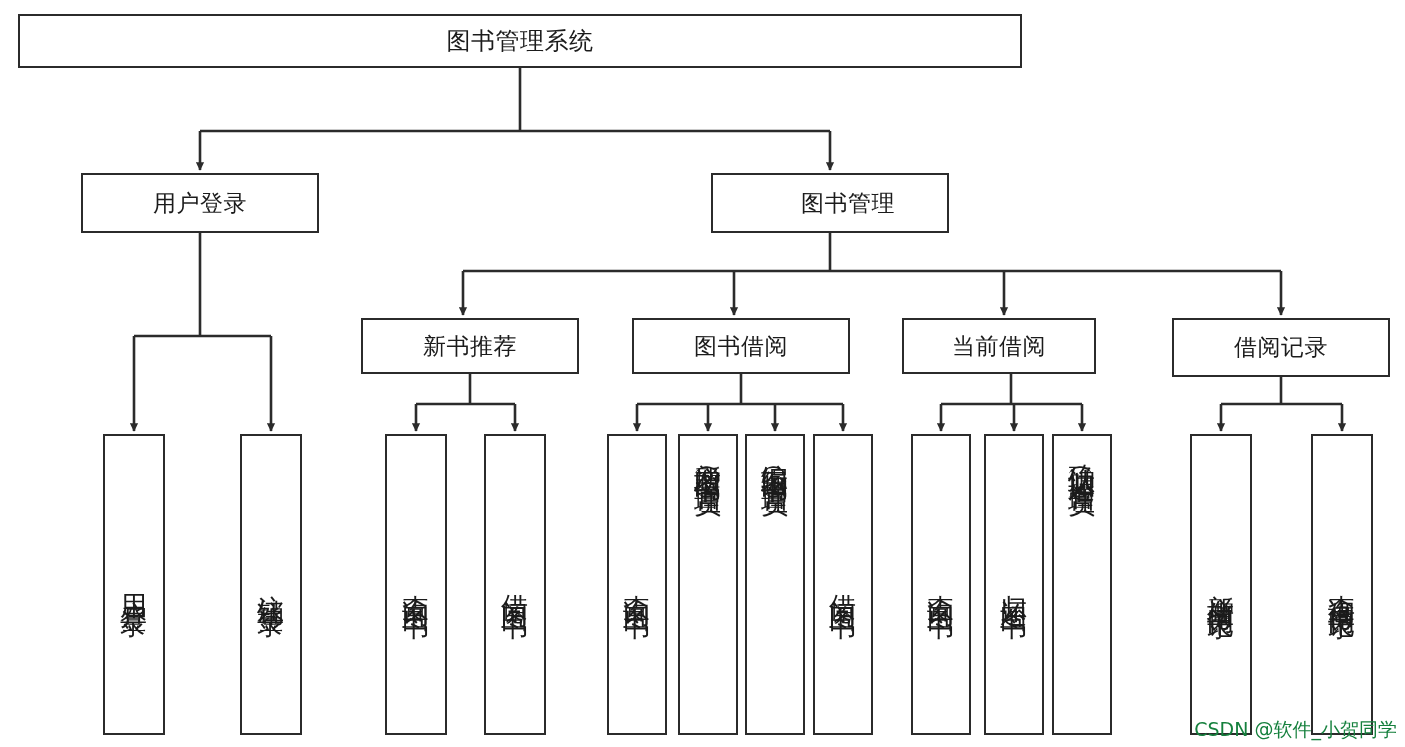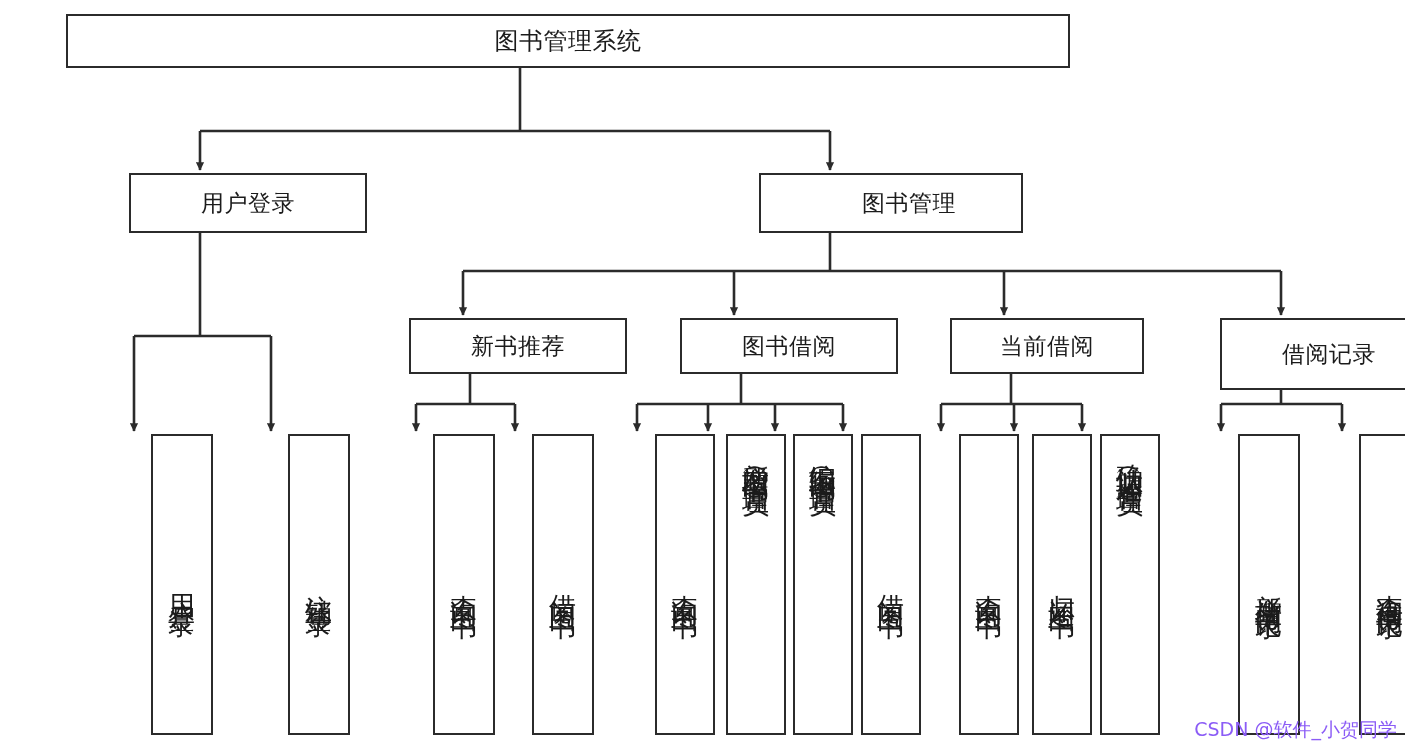--- a/index.html
+++ b/index.html
@@ -29,21 +29,20 @@
   .node {
     position: absolute;
     box-sizing: border-box;
     background: #ffffff;
     border: 2px solid #2b2b2b;
     display: flex;
     align-items: center;
     justify-content: center;
     color: #1b1b1b;
     z-index: 2;
-    margin-left: 48px;
   }
   .node .lbl {
     display: block;
     text-align: center;
     line-height: 1.0;
     letter-spacing: 0.5px;
   }
   
   .node.horiz .lbl {
     font-size: 23px;
@@ -72,21 +71,21 @@
   }
   
   .node.vert.topalign {
     justify-content: flex-start;
   }
   #watermark {
     position: absolute;
     right: 8px;
     bottom: 4px;
     font-size: 19px;
-    color: #8b5cf6;
+    color: #15803d;
     white-space: nowrap;
     z-index: 3;
     font-family: "DejaVu Sans", "Liberation Sans", sans-serif;
   }
 </style>
 </head>
 <body>
 
 <div id="canvas">
 
@@ -133,34 +132,34 @@
       </g>
   </svg>
 
   <div class="node root horiz" style="left:18px;top:14px;width:1004px;height:54px;">
     <span class="lbl">图书管理系统</span>
   </div>
 
   <div class="node horiz" style="left:81px;top:173px;width:238px;height:60px;">
     <span class="lbl">用户登录</span>
   </div>
-  <div class="node horiz" style="left:711px;top:173px;width:264px;height:60px;padding-left:36px;">
+  <div class="node horiz" style="left:711px;top:173px;width:238px;height:60px;padding-left:36px;">
     <span class="lbl">图书管理</span>
   </div>
 
   <div class="node horiz" style="left:632px;top:318px;width:218px;height:56px;">
     <span class="lbl">图书借阅</span>
   </div>
   <div class="node horiz" style="left:361px;top:318px;width:218px;height:56px;">
     <span class="lbl">新书推荐</span>
   </div>
   <div class="node horiz" style="left:902px;top:318px;width:194px;height:56px;">
     <span class="lbl">当前借阅</span>
   </div>
-  <div class="node horiz" style="left:1172px;top:318px;width:218px;height:72px;">
+  <div class="node horiz" style="left:1172px;top:318px;width:218px;height:59px;">
     <span class="lbl">借阅记录</span>
   </div>
 
   <div class="node vert" style="left: 103px; top: 434px; width: 62px; height: 301px;">
     <span class="lbl">用户登录</span>
   </div>
   <div class="node vert" style="left: 240px; top: 434px; width: 62px; height: 301px;">
     <span class="lbl">注销登录</span>
   </div>
   <div class="node vert" style="left: 385px; top: 434px; width: 62px; height: 301px;">

